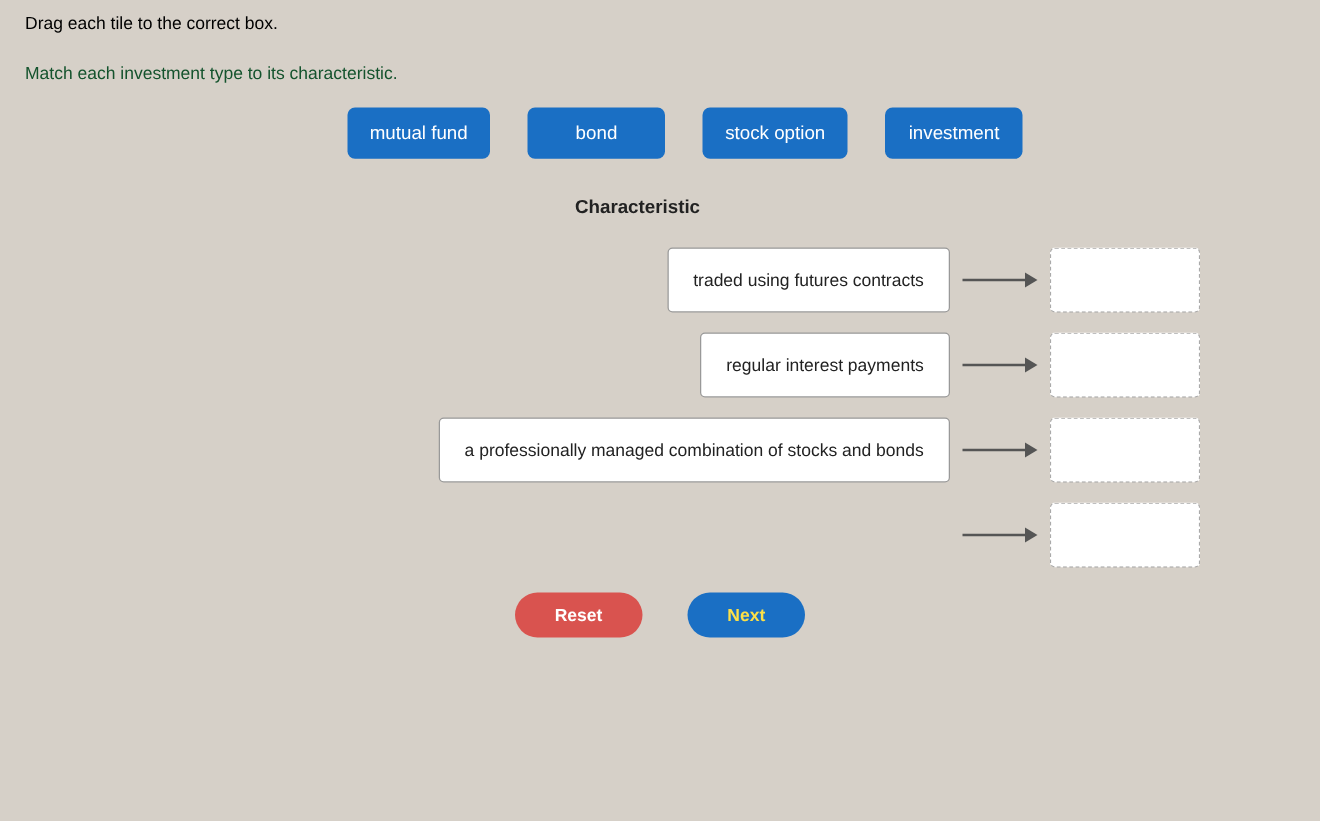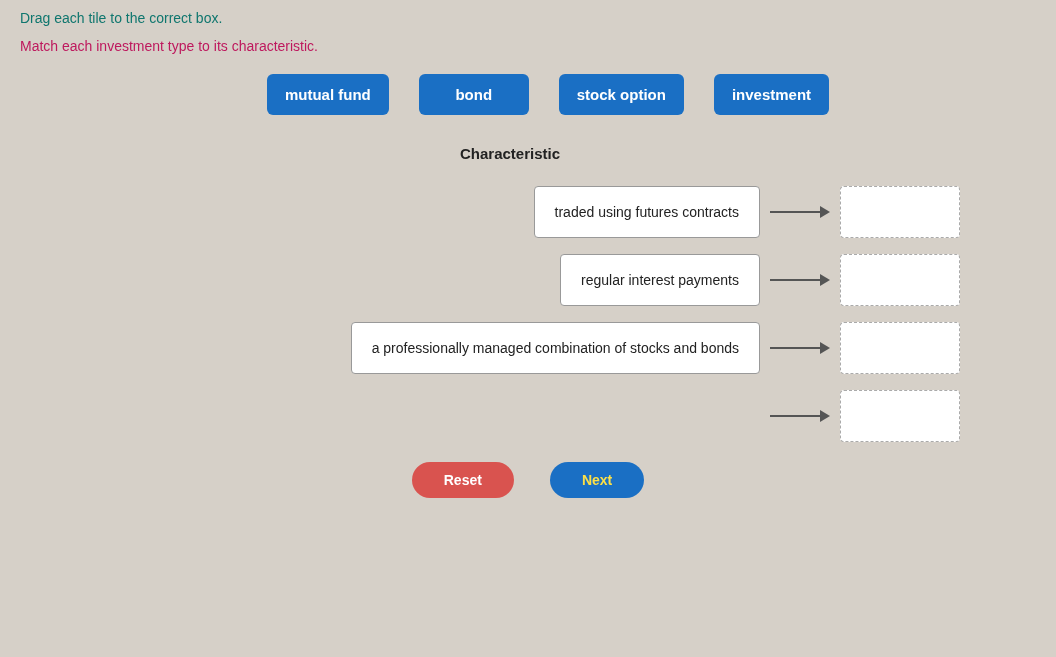--- a/index.html
+++ b/index.html
@@ -12,43 +12,43 @@
       overflow: hidden;
       position: relative;
     }
 
     .page-container {
       padding: 10px 20px;
     }
 
     .instructions {
       font-size: 14px;
-      color: #0f766e;
-      margin-bottom: 12px;
+      color: #000000;
+      margin-bottom: 24px;
     }
 
     .sub-instructions {
       font-size: 14px;
-      color: #be185d;
+      color: #14532d;
       margin-bottom: 20px;
     }
 
     .tiles-row {
       display: flex;
       justify-content: center;
       gap: 30px;
       margin-bottom: 30px;
       padding-left: 40px;
     }
 
     .tile {
       background-color: #1a6fc4;
       color: white;
       font-size: 15px;
-      font-weight: bold;
+      font-weight: normal;
       padding: 12px 18px;
       border-radius: 6px;
       cursor: grab;
       user-select: none;
       min-width: 110px;
       text-align: center;
     }
 
     .characteristic-col {
       display: flex;

